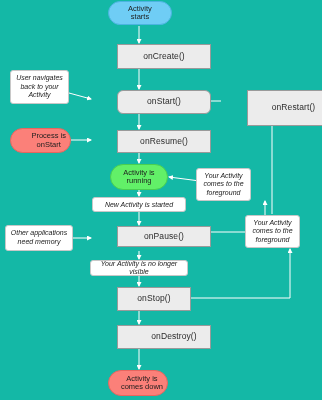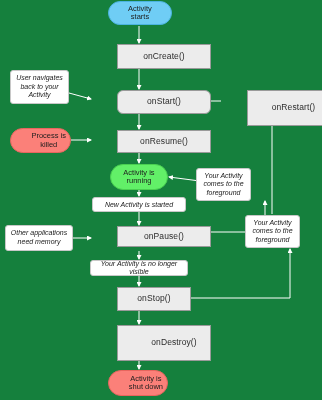--- a/index.html
+++ b/index.html
@@ -8,21 +8,21 @@
     padding: 0;
     background: #000000;
   }
   body {
     font-family: "Liberation Sans", sans-serif;
   }
   #diagram {
     position: relative;
     width: 322px;
     height: 400px;
-    background: #15803d;
+    background: #14b8a6;
     overflow: hidden;
   }
   #edges {
     position: absolute;
     left: 0;
     top: 0;
     width: 322px;
     height: 400px;
   }
   .node {
@@ -149,41 +149,41 @@
   </div>
 
   <div class="node note note-inline" style="left:92px; top:197px; width:94px; height:15px;">New Activity is started</div>
 
   <div class="node method" style="left:92px; top:226px; width:94px; height:21px;">onPause()</div>
 
   <div class="node note note-inline" style="left:90px; top:260px; width:98px; height:16px;">Your Activity is no longer visible</div>
 
   <div class="node method" style="left:92px; top:287px; width:74px; height:24px;">onStop()</div>
 
-  <div class="node method" style="left:92px; top:325px; width:94px; height:36px;padding-left:20px;">onDestroy()</div>
+  <div class="node method" style="left:92px; top:325px; width:94px; height:24px;padding-left:20px;">onDestroy()</div>
 
   <div class="node pill pill-shutdown" style="left:108px; top:370px; width:60px; height:26px;">
     <span>
       <span>Activity is</span><br>
-      <span>shut down</span>
+      <span>comes down</span>
     </span>
   </div>
 
   <div class="node note" style="left:10px; top:70px; width:59px; height:34px;">
     <span>
       <span>User navigates</span><br>
       <span>back to your</span><br>
       <span>Activity</span>
     </span>
   </div>
 
   <div class="node pill pill-killed" style="left:10px; top:128px; width:61px; height:25px;">
     <span>
       <span>Process is</span><br>
-      <span>killed</span>
+      <span>onStart</span>
     </span>
   </div>
 
   <div class="node note" style="left:5px; top:225px; width:68px; height:26px;">
     <span>
       <span>Other applications</span><br>
       <span>need memory</span>
     </span>
   </div>
 

